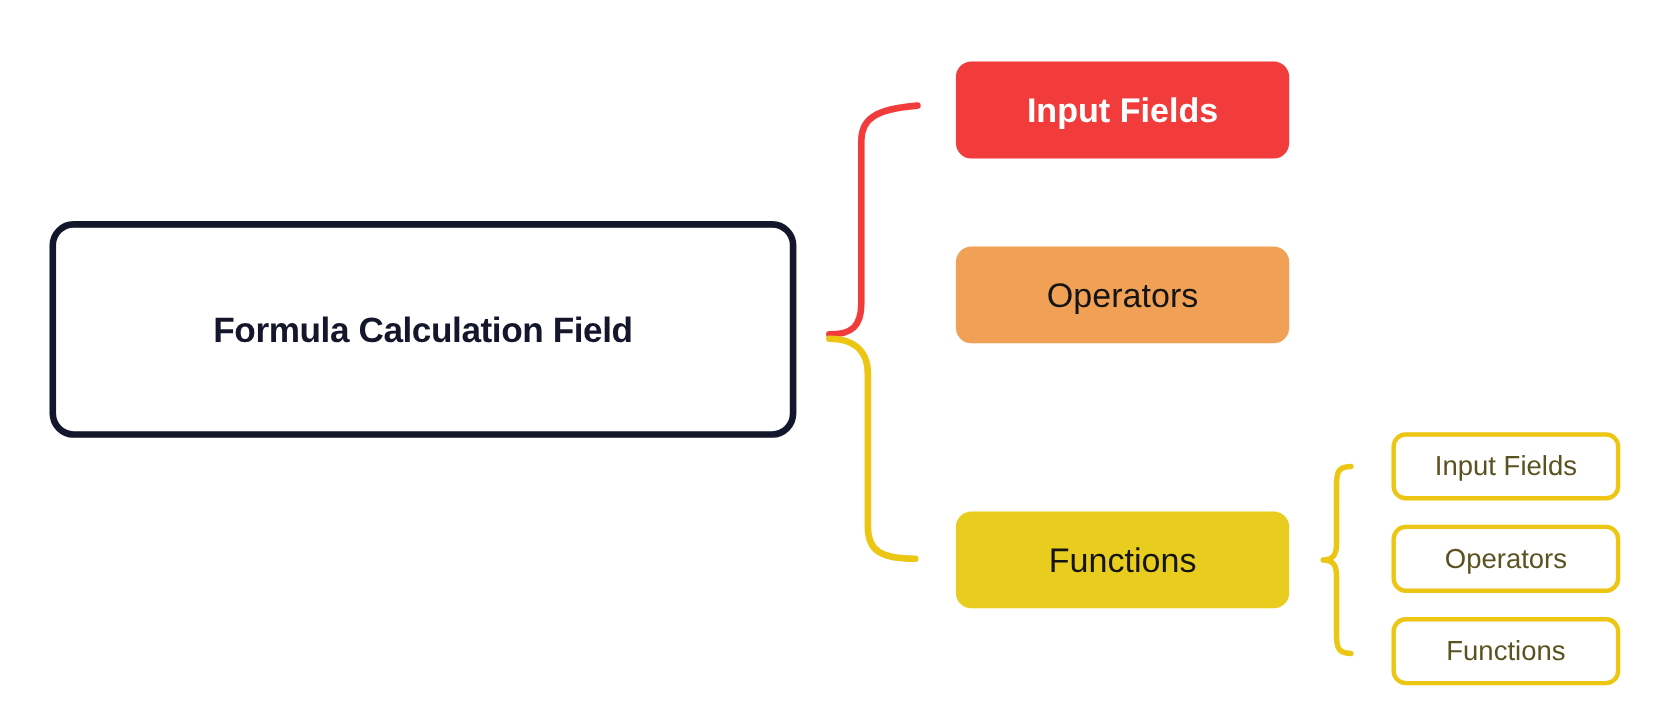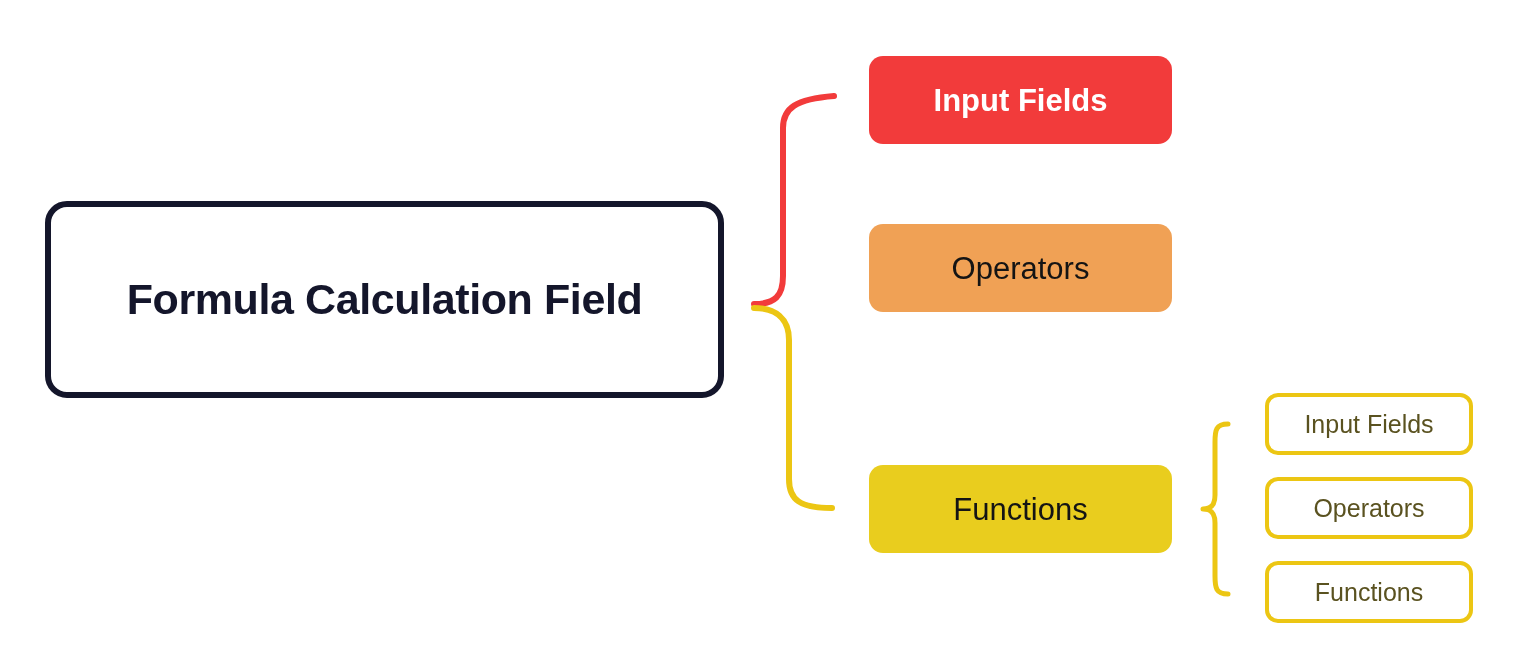--- a/index.html
+++ b/index.html
@@ -34,21 +34,21 @@
     box-sizing: border-box;
     border: 6px solid #14162b;
     border-radius: 22px;
     background: #ffffff;
     display: flex;
     align-items: center;
     justify-content: center;
     text-align: center;
   }
   .root-node-label {
-    font-size: 43px;
+    font-size: 32px;
     font-weight: bold;
     color: #14162b;
     line-height: 1.25;
     letter-spacing: -0.4px;
     padding: 0 34px;
   }
 
   
   .node-l1 {
     position: absolute;

